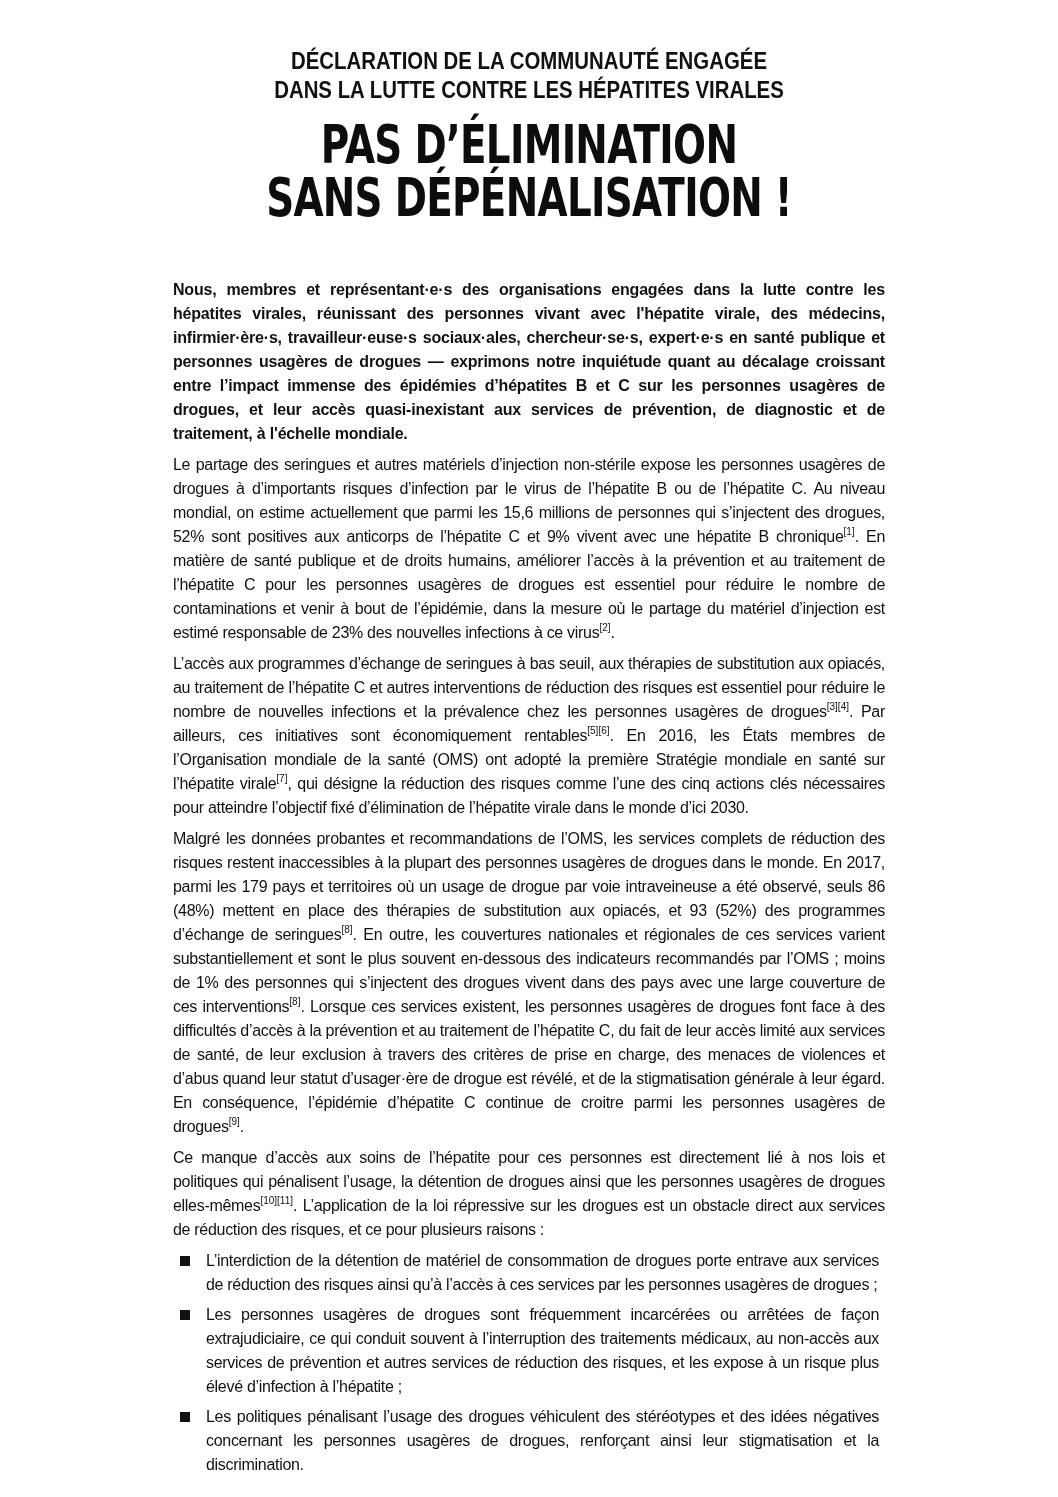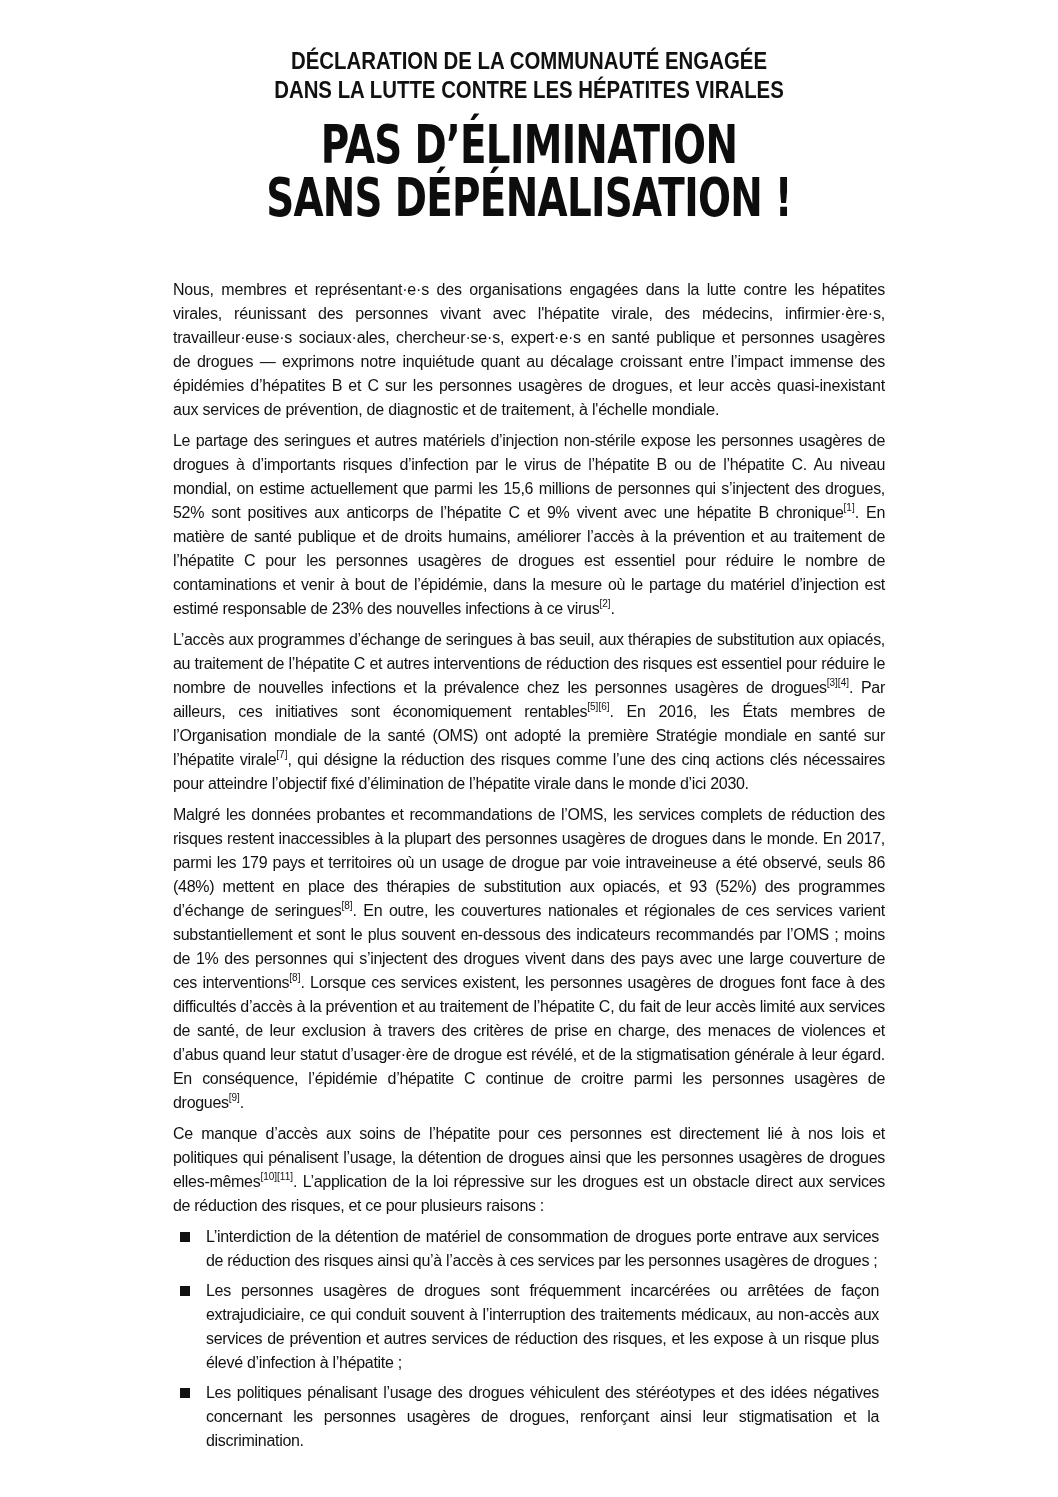--- a/index.html
+++ b/index.html
@@ -48,21 +48,21 @@
     line-height: 24px;
     letter-spacing: -0.3px;
     text-align: justify;
     hyphens: auto;
     -webkit-hyphens: auto;
   }
   .para {
     margin: 0 0 7px 0;
   }
   .para.bold {
-    font-weight: 400;
+    font-weight: 700;
     letter-spacing: -0.2px;
   }
   sup.fnref {
     font-size: 10px;
     line-height: 0;
     letter-spacing: 0;
     position: relative;
     top: -1px;
     vertical-align: super;
   }

